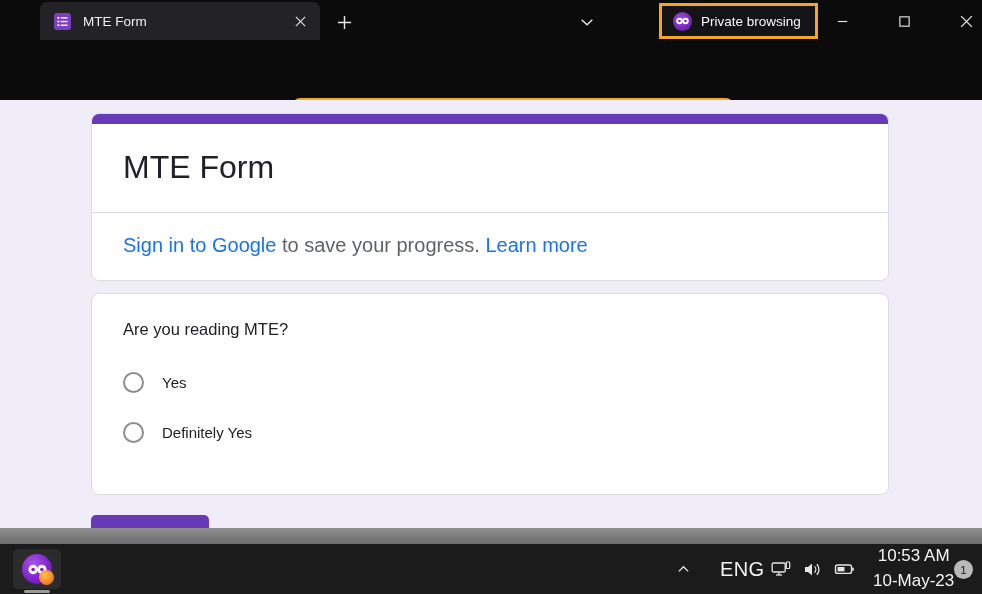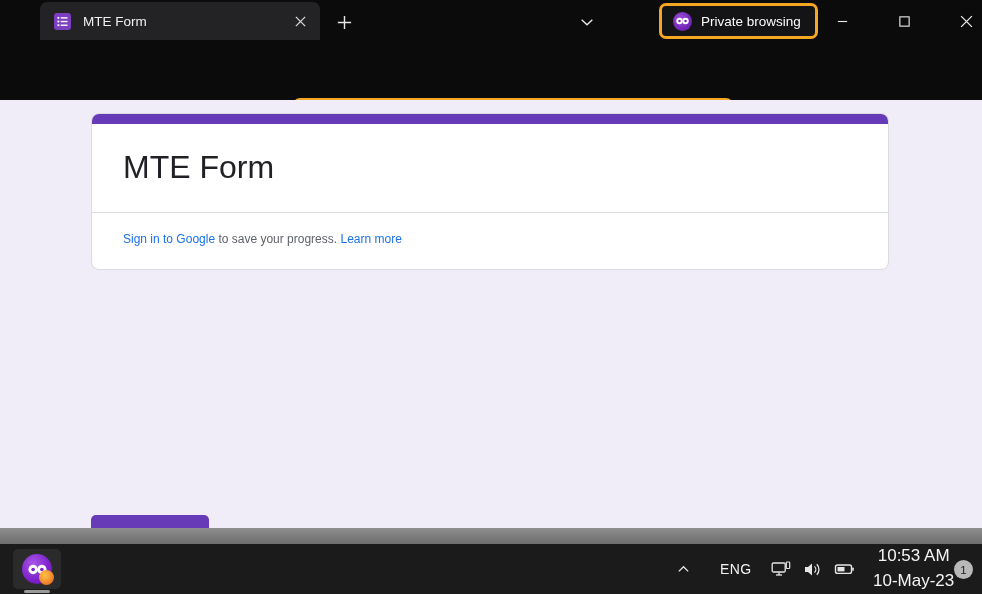--- a/index.html
+++ b/index.html
@@ -45,21 +45,21 @@
   }
   .listalltabs {
     position: absolute; left: 572px; top: 8px; width: 30px; height: 28px;
     display: flex; align-items: center; justify-content: center; color: #e8e8ea;
   }
   
   .pb-badge {
     position: absolute; left: 659px; top: 3px; height: 36px;
     display: flex; align-items: center; gap: 9px;
     padding: 0 14px 0 11px;
-    border: 3px solid #f5a623; border-radius: 7px;
+    border: 3px solid #f5a623; border-radius: 0;
     background: #141315;
   }
   .pb-mask {
     width: 19px; height: 19px; border-radius: 50%;
     background: radial-gradient(circle at 40% 35%, #9b4fd6 0%, #7324b8 65%, #5d1a99 100%);
     display: flex; align-items: center; justify-content: center;
   }
   .pb-label { color: #fafafa; font-size: 13.5px; white-space: nowrap; }
 
   .winbtn {
@@ -141,21 +141,21 @@
     overflow: hidden;
   }
   .card-header { border-radius: 8px; }
   .purple-strip { height: 10px; background: #673ab7; }
   .form-title {
     font-size: 32px; color: #202124; font-weight: 400;
     padding: 24px 24px 26px 31px; line-height: 1.2;
   }
   .divider { height: 1px; background: #dadce0; }
   .signin-row {
-    padding: 18px 24px 20px 31px; font-size: 12px; color: #5f6368;
+    padding: 18px 24px 20px 31px; font-size: 20px; color: #5f6368;
     line-height: 1.45;
   }
   .lnk { color: #1a73e8; text-decoration: none; }
 
   .card-question { margin-top: 12px; padding: 24px 24px 28px 31px; }
   .q-title { font-size: 16.5px; color: #202124; line-height: 1.4; }
   .opt-list { margin-top: 25px; }
   .opt {
     display: flex; align-items: center; gap: 18px; height: 32px;
     margin-bottom: 18px;
@@ -197,21 +197,21 @@
     position: absolute; right: -2px; bottom: -1px; width: 15px; height: 15px;
     border-radius: 50%;
     background: radial-gradient(circle at 40% 35%, #ffc247 0%, #f0852a 60%, #d9541c 100%);
   }
   .tb-active {
     position: absolute; left: 24px; top: 46px; width: 26px; height: 3px;
     background: #9a9a9a; border-radius: 2px;
   }
   .tray { position: absolute; top: 0; height: 50px; display: flex; align-items: center; }
   #tray-chevron { left: 676px; color: #e6e6e6; }
-  #tray-lang { left: 720px; color: #f2f2f2; font-size: 14px; letter-spacing: .4px; }
+  #tray-lang { left: 720px; color: #f2f2f2; font-size: 20px; letter-spacing: .4px; }
   #tray-network { left: 771px; color: #e6e6e6; }
   #tray-volume { left: 803px; color: #e6e6e6; }
   #tray-battery { left: 833px; color: #e6e6e6; }
   .clock {
     position: absolute; left: 873px; top: 0; height: 50px;
     display: flex; flex-direction: column; align-items: center; justify-content: center;
     color: #f4f4f4; font-size: 17px; line-height: 1.45;
   }
   .notif-badge {
     position: absolute; left: 954px; top: 16px; width: 19px; height: 19px;
@@ -377,20 +377,33 @@
 
     <div class="form-wrap">
 
       <div class="card card-header">
         <div class="purple-strip"></div>
         <div class="form-title">MTE Form</div>
         <div class="divider"></div>
         <div class="signin-row"><a class="lnk" href="#">Sign in to Google</a><span> to save your progress. </span><a class="lnk" href="#">Learn more</a></div>
       </div>
 
+      <div class="card card-question">
+        <div class="q-title">Are you reading MTE?</div>
+        <div class="opt-list">
+          <div class="opt">
+            <span class="radio"></span>
+            <span class="opt-label">Yes</span>
+          </div>
+          <div class="opt">
+            <span class="radio"></span>
+            <span class="opt-label">Definitely Yes</span>
+          </div>
+        </div>
+      </div>
     </div>
 
     <button class="submit-btn" title="Submit"></button>
   </div>
 
   <div class="gray-band"></div>
 
   <div class="taskbar">
 
     <div class="tb-app">

